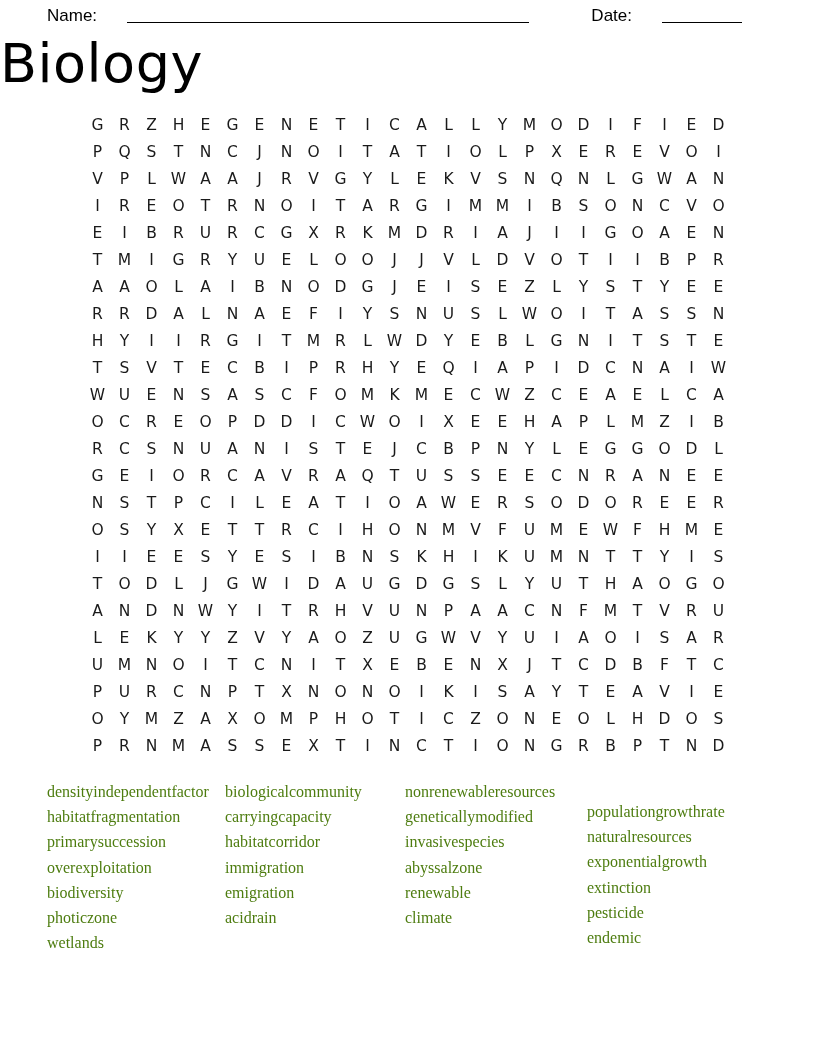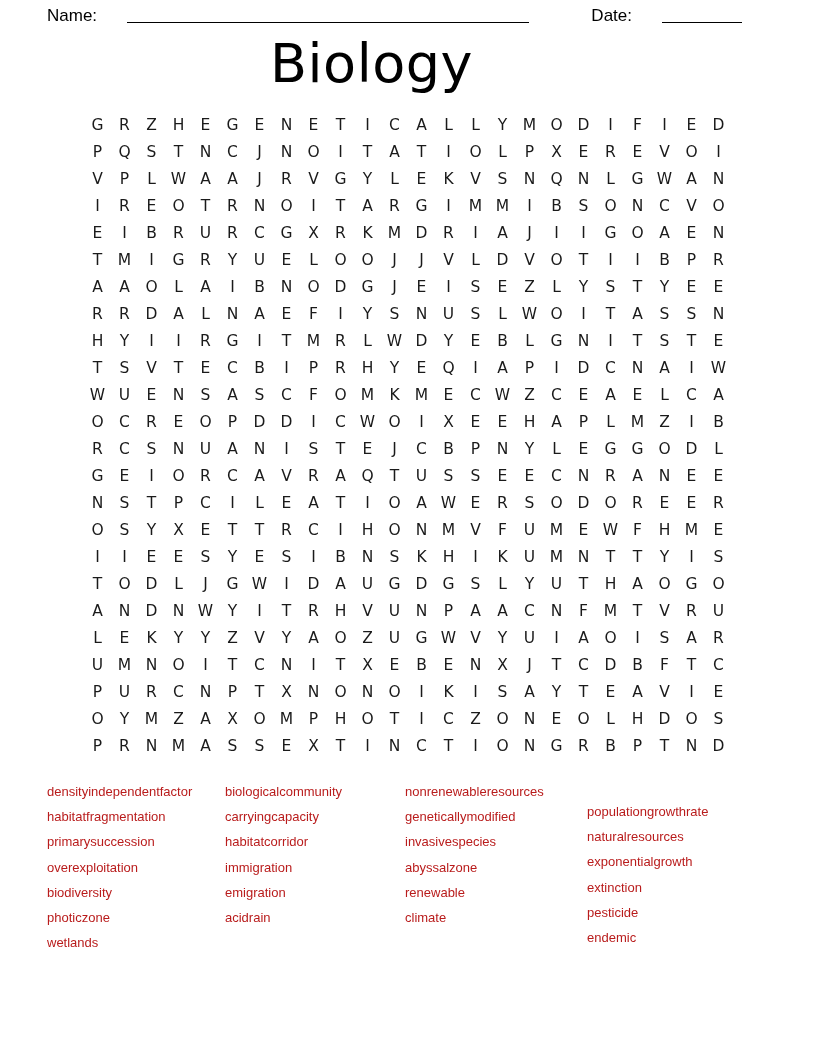--- a/index.html
+++ b/index.html
@@ -44,21 +44,20 @@
   #name-rule { flex: 1 1 auto; }
   #date-label { margin-left: 36px; }
   #date-rule { width: 80px; flex: 0 0 80px; }
 
   
   #puzzle-title {
     position: absolute;
     left: 0;
     top: 34px;
     width: 743px;
-    text-align: center;
     font-family: "DejaVu Sans", sans-serif;
     font-size: 54px;
     font-weight: 400;
     line-height: 1.1;
     letter-spacing: 0.5px;
   }
 
   
   #letter-grid {
     position: absolute;
@@ -93,23 +92,23 @@
     display: flex;
     flex-direction: column;
   }
   .word-column.col-0 { width: 178px; }
   .word-column.col-1 { width: 180px; }
   .word-column.col-2 { width: 182px; }
   .word-column.col-3 { width: 190px; margin-top: 20px; }
   .word-item {
     height: 25.2px;
     line-height: 25.2px;
-    font-family: Liberation Sans, sans-serif;
-    font-size: 13px;
-    color: #b91c1c;
+    font-family: Liberation Serif, serif;
+    font-size: 16px;
+    color: #4d7c0f;
     white-space: nowrap;
   }
 </style>
 </head>
 <body>
 
 <div id="name-date-row">
   <span class="field-label">Name:</span>
   <span class="rule" id="name-rule"></span>
   <span class="field-label" id="date-label">Date:</span>

